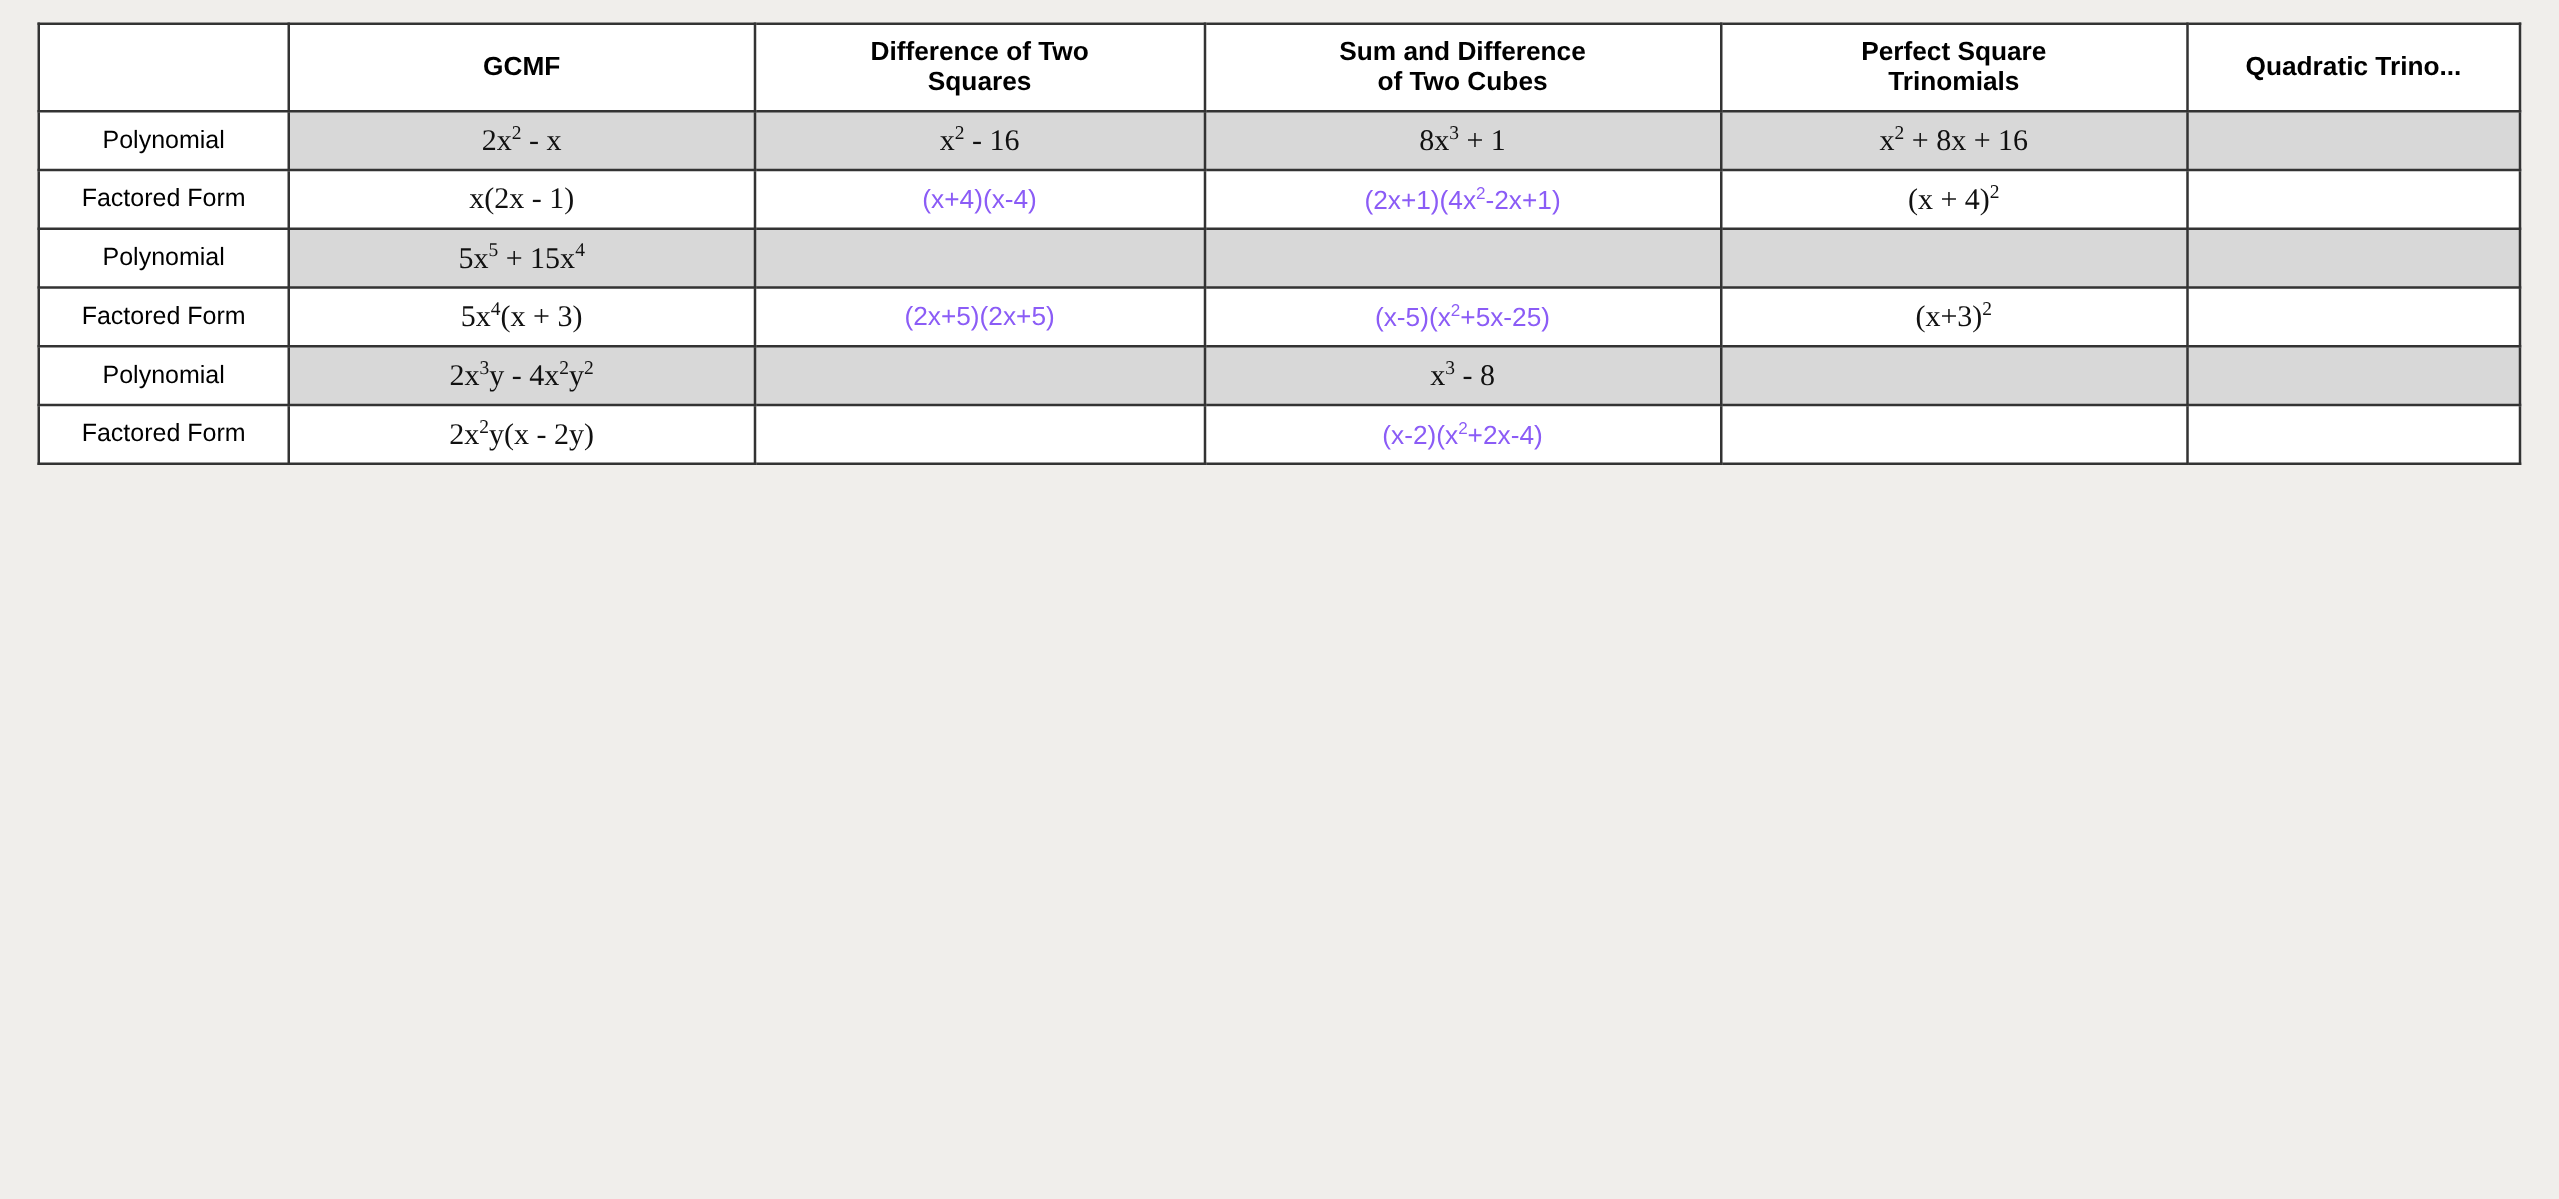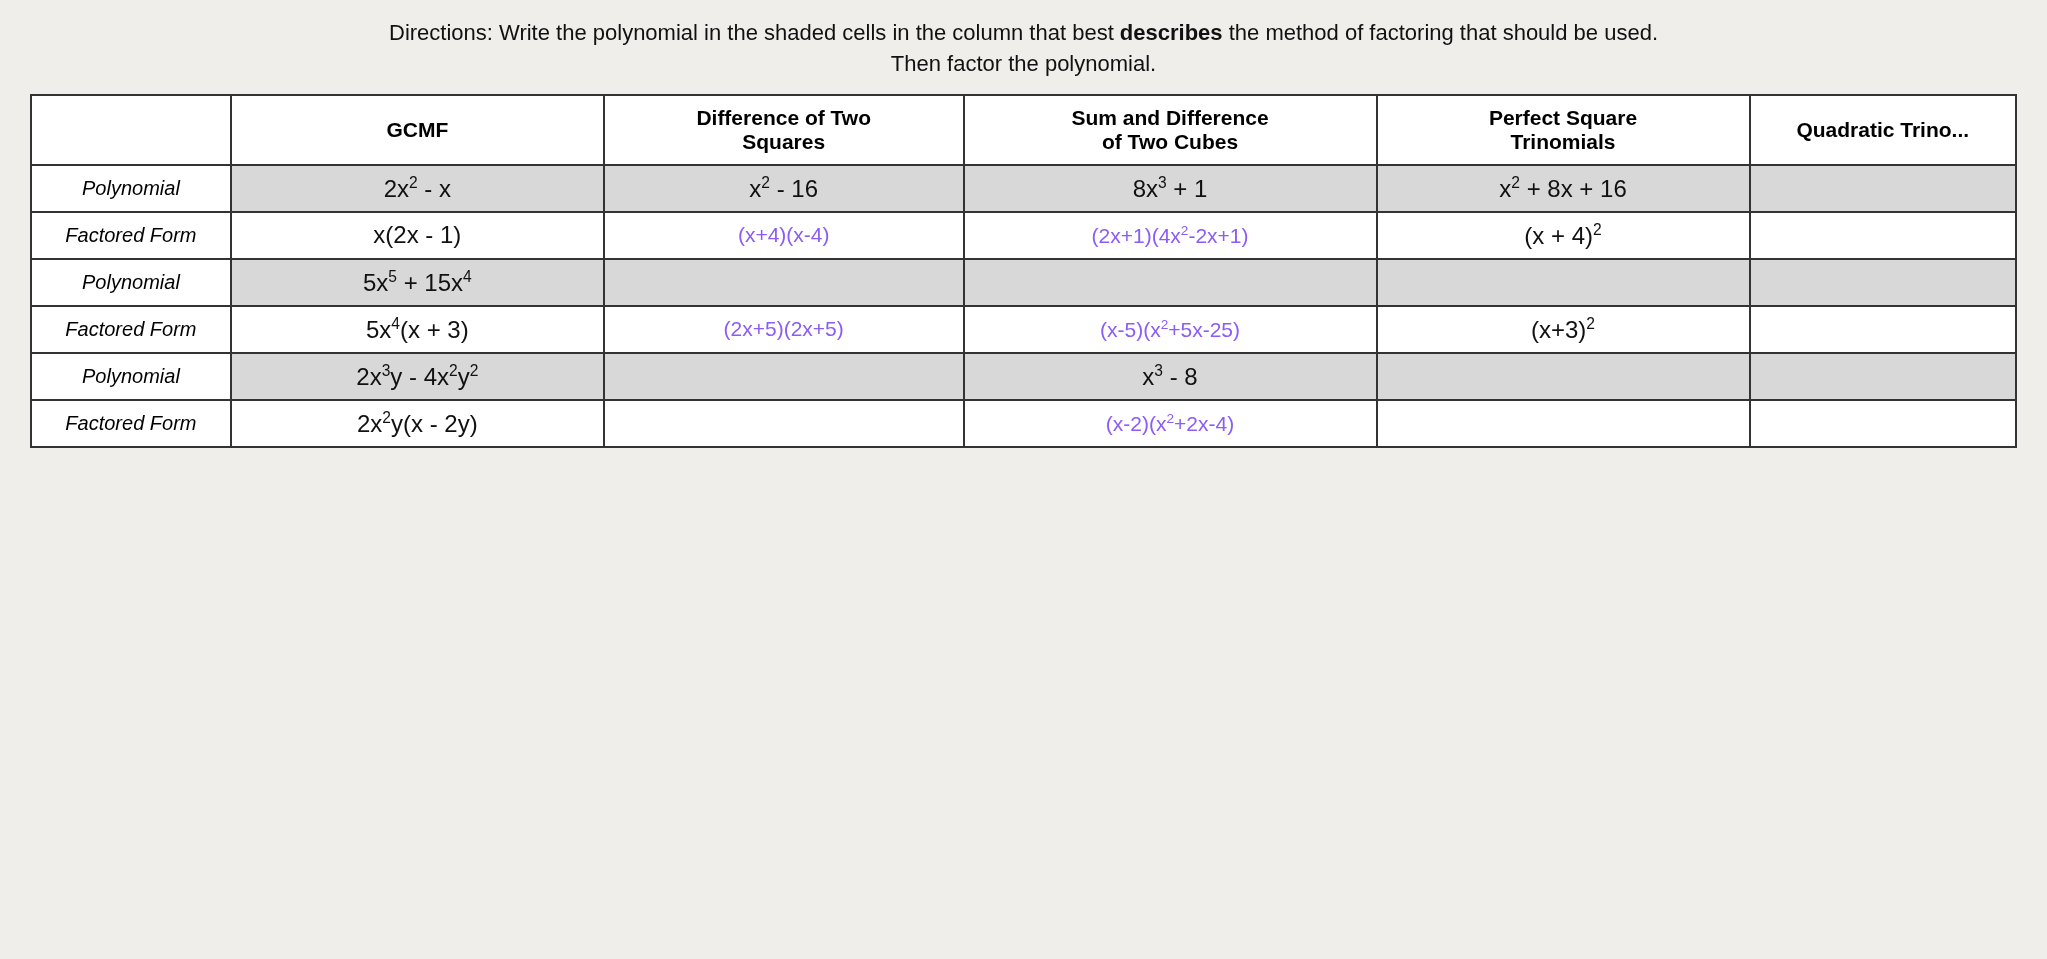--- a/index.html
+++ b/index.html
@@ -51,34 +51,33 @@
 
     .worksheet-table thead th {
       font-weight: bold;
       font-size: 21px;
       background: #fff;
       padding: 10px 8px;
     }
 
     .row-label {
       font-size: 20px;
-      font-style: italic;
       text-align: left;
       padding-left: 10px;
       background: #fff;
       font-weight: normal;
       width: 150px;
     }
 
     .shaded {
       background: #d8d8d8;
     }
 
     .handwritten {
-      font-family: Liberation Sans, sans-serif;
+      font-family: Liberation Serif, serif;
       font-size: 24px;
       color: #111;
     }
 
     .handwritten-sm {
       font-family: 'Comic Sans MS', 'Segoe UI', cursive, sans-serif;
       font-size: 21px;
       color: #8b5cf6;
     }
 
@@ -87,24 +86,20 @@
     .col-sum  { width: 310px; margin-top: 35px; }
     .col-psq  { width: 280px; }
     .col-quad { width: 200px; margin-left: 44px; }
 
     sup { font-size: 0.65em; vertical-align: super; }
   </style>
 </head>
 <body>
 
 <div class="page">
-  <div class="directions">
-    Directions: Write the polynomial in the shaded cells in the column that best <span>describes</span> the method of factoring that should be used.<br>
-    Then factor the polynomial.
-  </div>
 
   <table class="worksheet-table">
     <thead>
       <tr>
         <th class="row-label"></th>
         <th class="col-gcmf">GCMF</th>
         <th class="col-dots">
           <span>Difference of Two</span><br>
           <span>Squares</span>
         </th>

